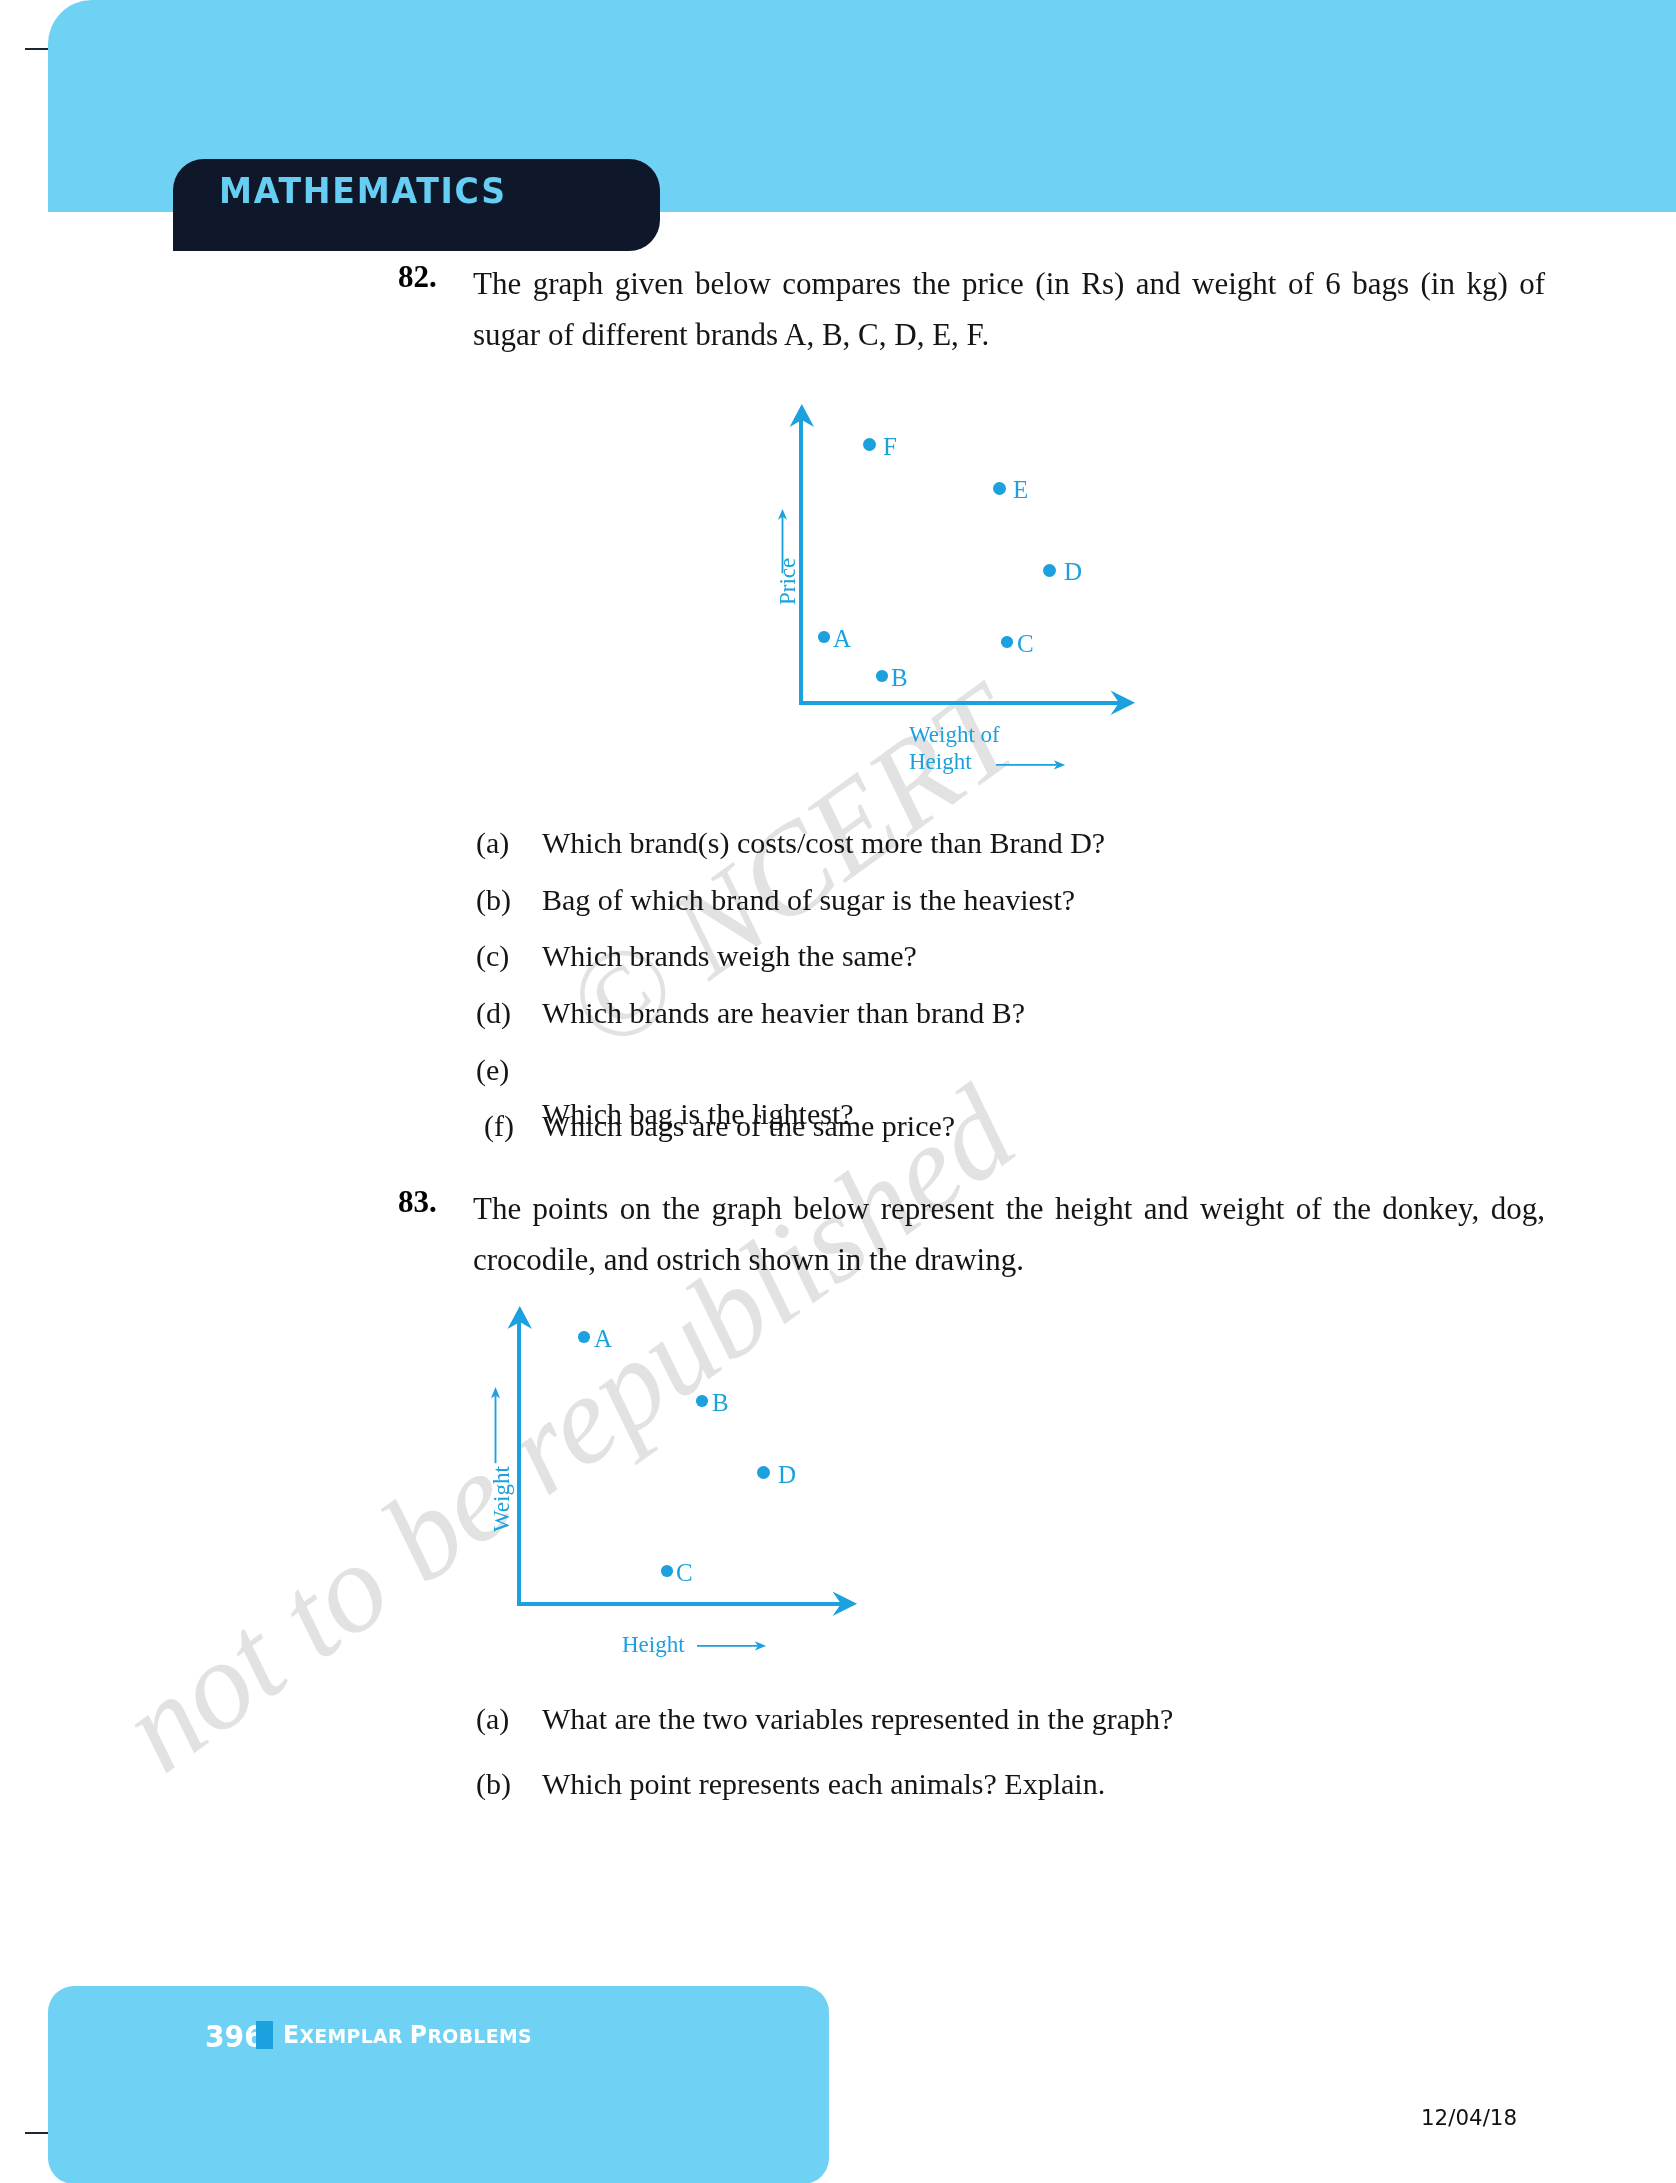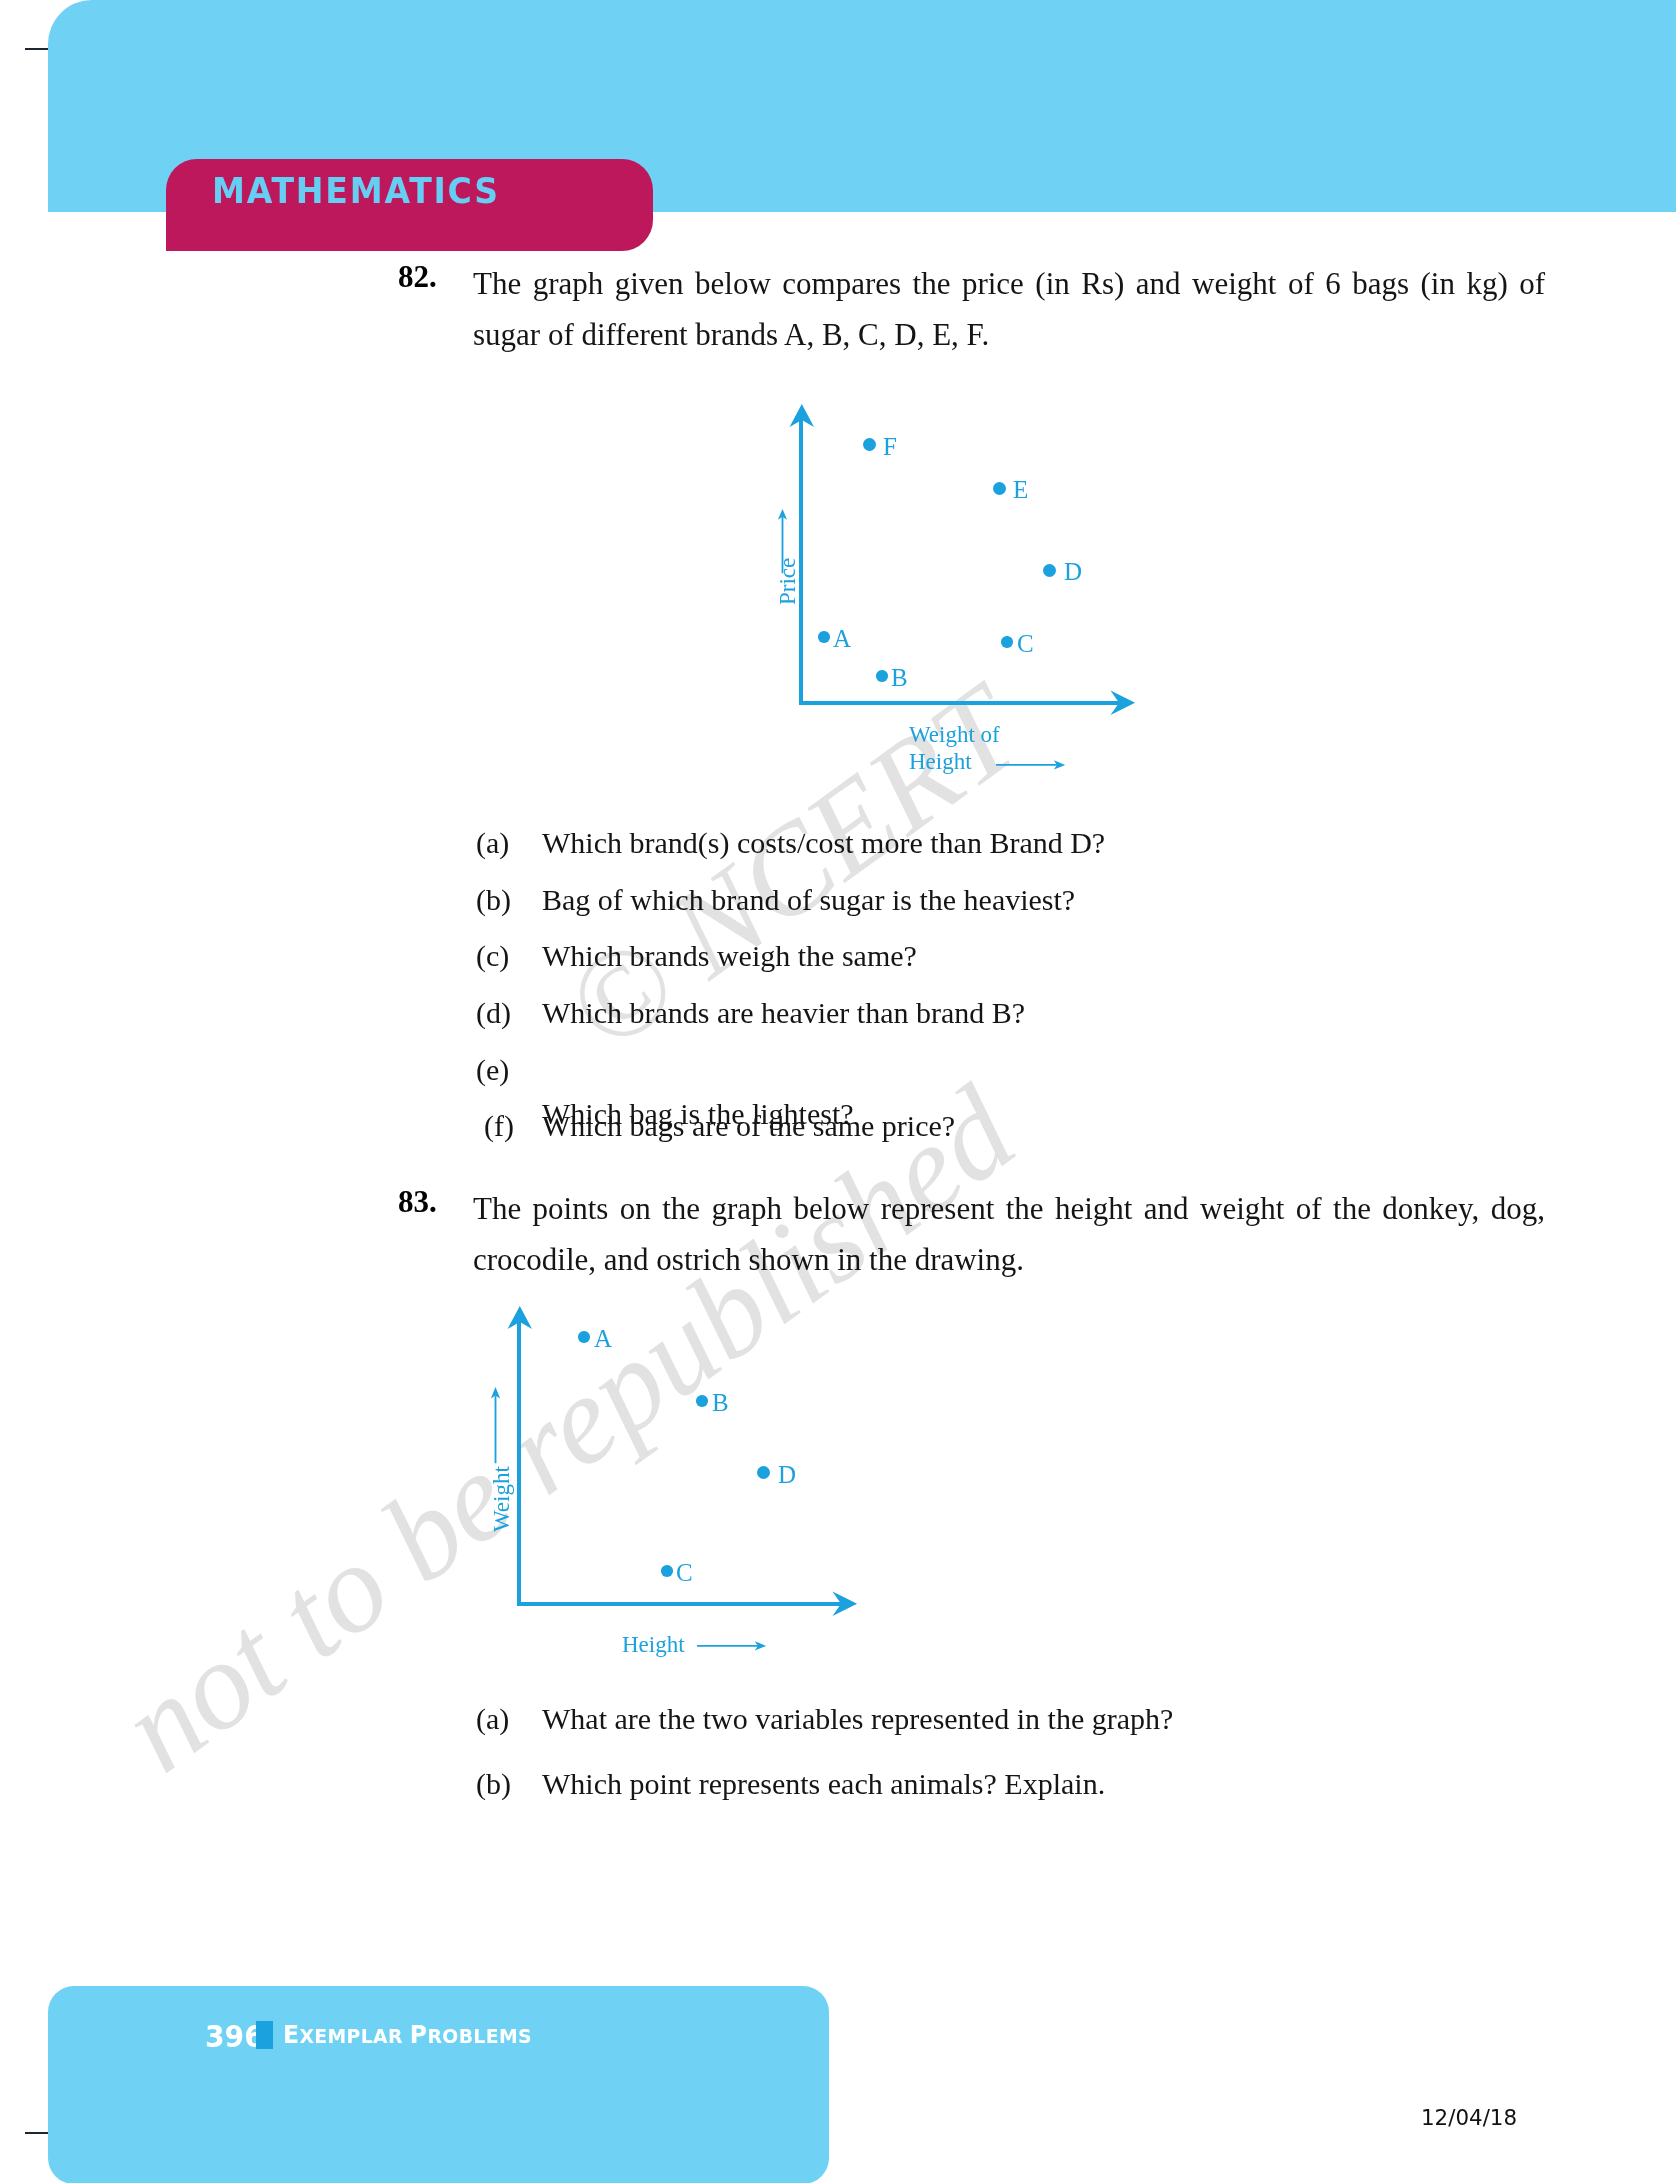--- a/index.html
+++ b/index.html
@@ -47,23 +47,23 @@
   .header-band {
     position: absolute;
     left: 48px; top: 0px;
     width: 1628px; height: 212px;
     background: #6FD2F5;
     border-top-left-radius: 44px;
     border-bottom-left-radius: 0px;
   }
   .header-tab {
     position: absolute;
-    left: 166px; top: 159px;
+    left: 173px; top: 159px;
     width: 487px; height: 92px;
-    background: #be185d;
+    background: #0f172a;
     border-top-left-radius: 31px;
     border-top-right-radius: 31px;
     border-bottom-right-radius: 31px;
   }
   .header-tab-label {
     position: absolute;
     left: 46px; top: 10.7px;
     font-family: "DejaVu Sans", sans-serif;
     font-weight: bold;
     font-size: 36px;

